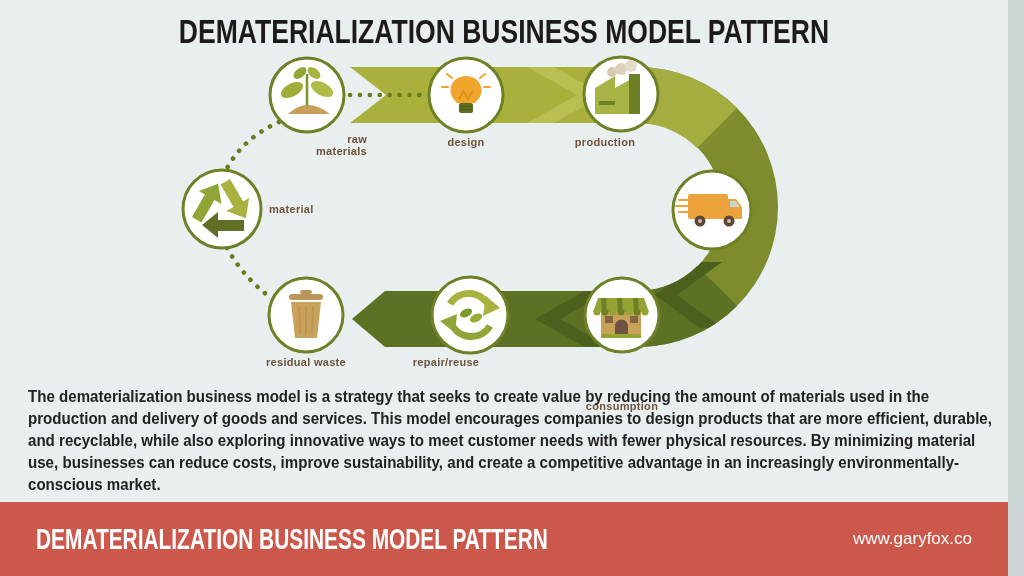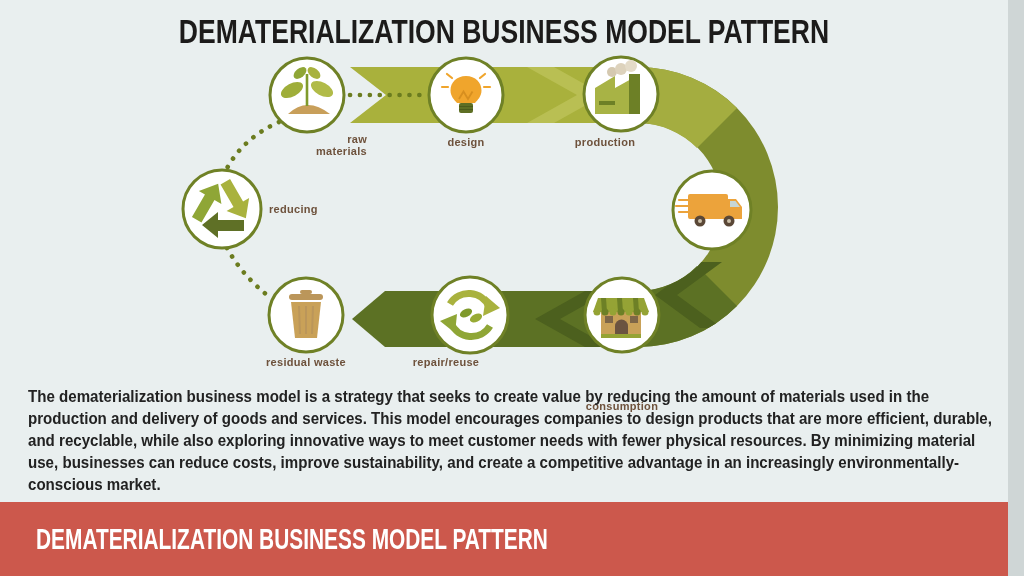--- a/index.html
+++ b/index.html
@@ -173,24 +173,25 @@
       <rect x="601" y="334" width="40" height="4" fill="#95a335"></rect>
     </g>
   </svg>
 
   <div class="stage-label lbl-raw">
     <span>raw</span>
     <span>materials</span>
   </div>
   <div class="stage-label lbl-design">design</div>
   <div class="stage-label lbl-production">production</div>
-  <div class="stage-label lbl-recycling">reducing</div>
+  <div class="stage-label lbl-recycling">material</div>
   <div class="stage-label lbl-residual">residual waste</div>
   <div class="stage-label lbl-repair">repair/reuse</div>
   <div class="stage-label lbl-consumption">consumption</div>
 
   <div class="description">The dematerialization business model is a strategy that seeks to create value by reducing the amount of materials used in the production and delivery of goods and services. This model encourages companies to design products that are more efficient, durable, and recyclable, while also exploring innovative ways to meet customer needs with fewer physical resources. By minimizing material use, businesses can reduce costs, improve sustainability, and create a competitive advantage in an increasingly environmentally-conscious market.</div>
 
   <div class="footer">
     <div class="footer-title">DEMATERIALIZATION BUSINESS MODEL PATTERN</div>
+    <div class="footer-site">www.garyfox.co</div>
   </div>
 
 </div>
 
 </body></html>

